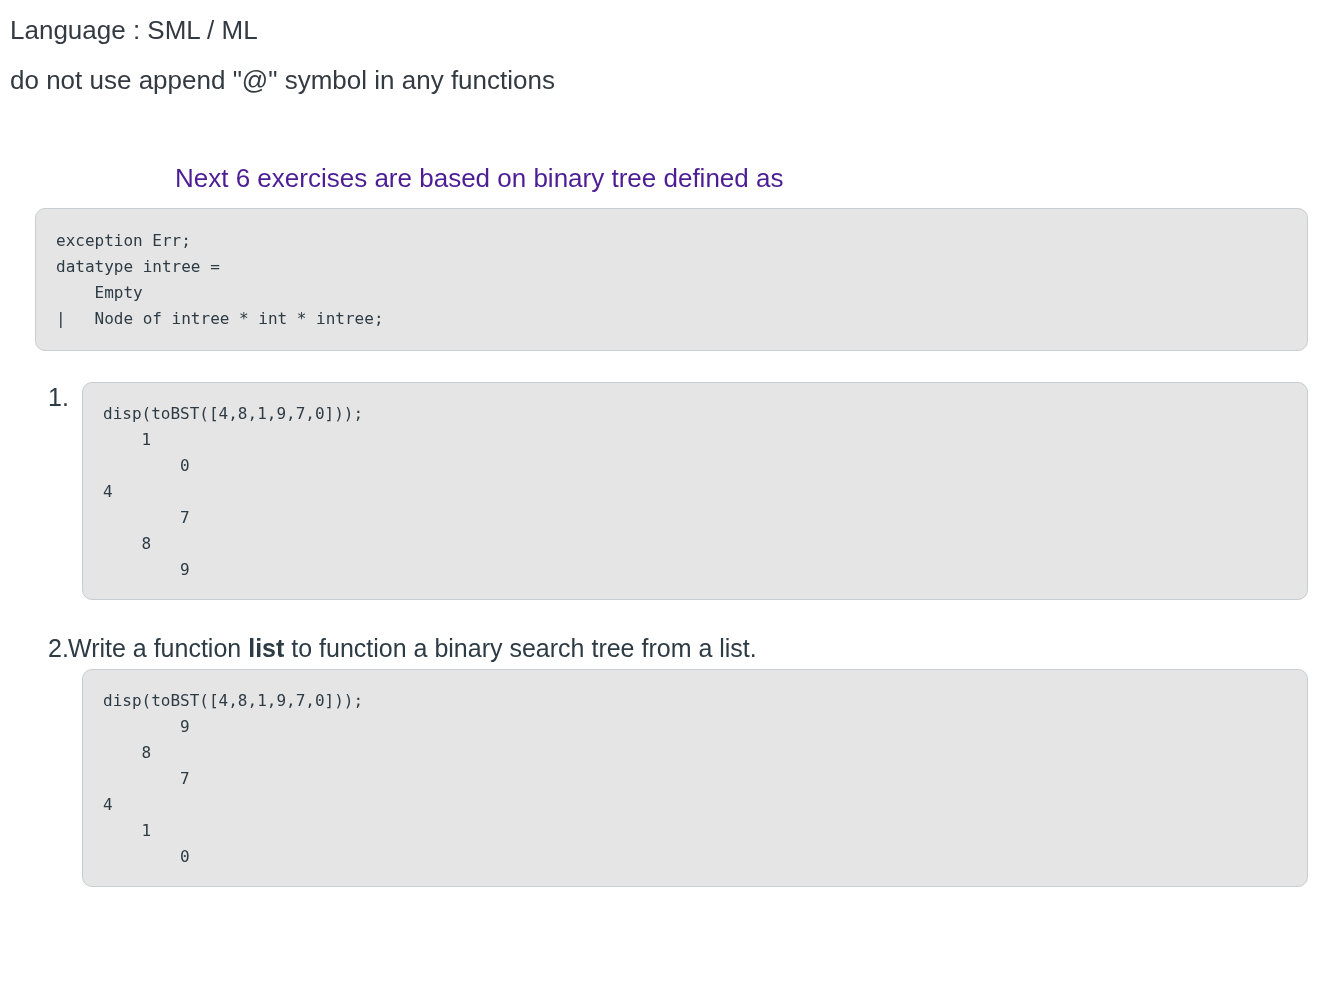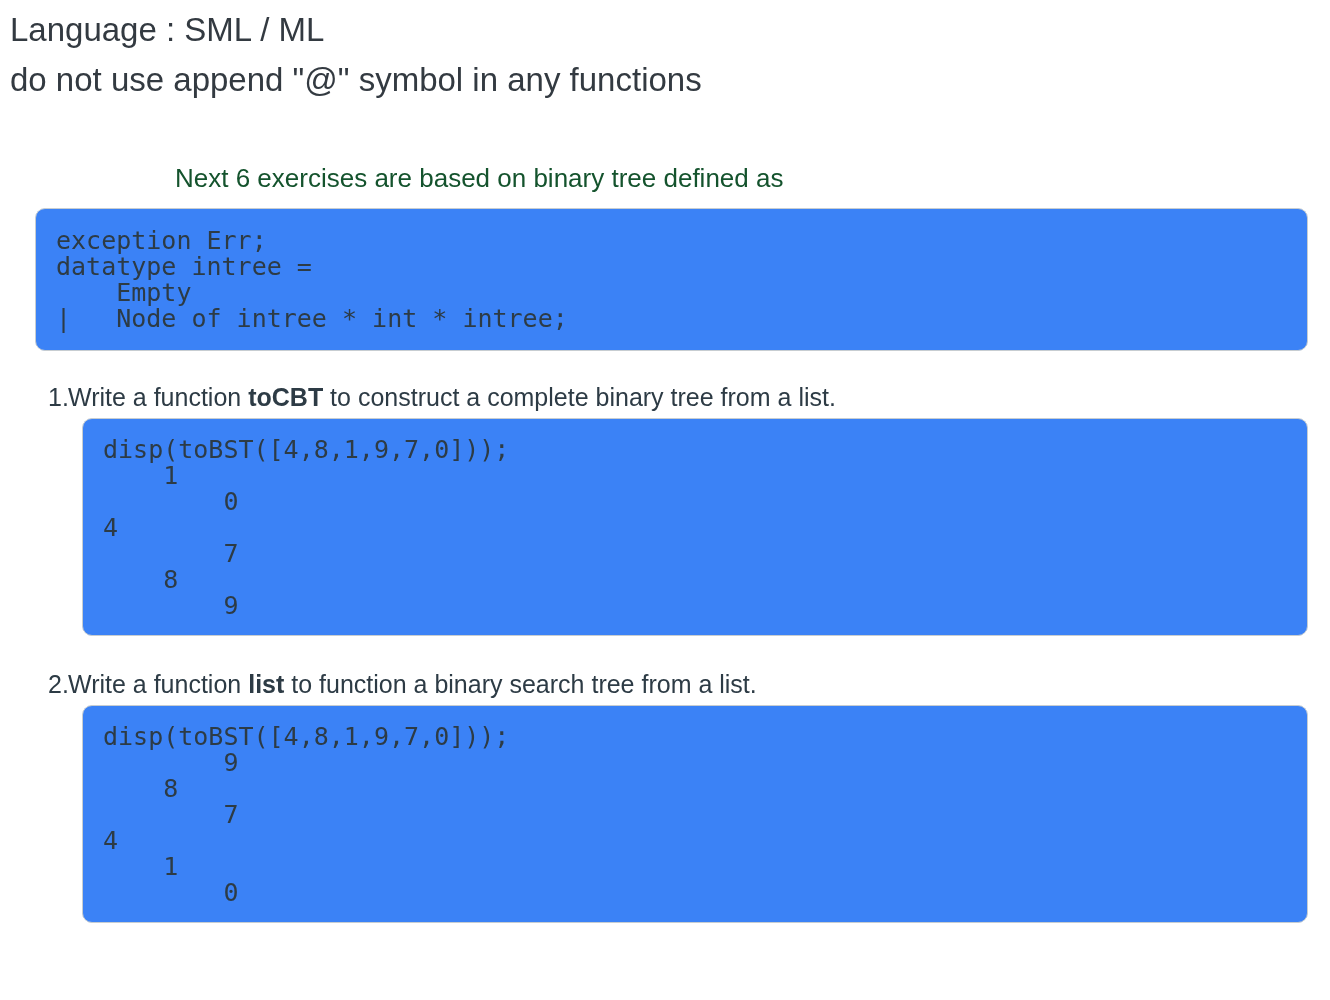--- a/index.html
+++ b/index.html
@@ -13,37 +13,37 @@
     height: 1000px;
     box-sizing: border-box;
     padding: 5px 0 0 10px;
     background: #ffffff;
     font-family: "Liberation Sans", sans-serif;
     color: #2d3b45;
     overflow: hidden;
   }
   .intro p {
     margin: 0;
-    font-size: 33px;
+    font-size: 26px;
     line-height: 50px;
     color: #333a41;
   }
   .section-heading {
     margin: 58px 0 12px 165px;
     font-size: 26px;
     line-height: 30px;
-    color: #14532d;
+    color: #4c1d95;
   }
   .code-block {
     box-sizing: border-box;
-    background: #3b82f6;
+    background: #e5e5e5;
     border: 1px solid #c7cdd1;
     border-radius: 10px;
     font-family: "DejaVu Sans Mono", monospace;
-    font-size: 25px;
+    font-size: 16px;
     line-height: 26px;
     color: #2d3b45;
     white-space: pre;
     overflow: hidden;
   }
   .def-block {
     margin: 15px 22px 0 25px;
     padding: 19px 20px 18px 20px;
   }
   .exercise-list {
@@ -85,21 +85,20 @@
 
   <pre class="code-block def-block">exception Err;
 datatype intree =
     Empty
 |   Node of intree * int * intree;</pre>
 
   <ol class="exercise-list">
 
     <li class="exercise">
       <span class="marker">1.</span>
-      <span class="prompt"><span>Write a function </span><strong class="fn">toCBT</strong><span> to construct a complete binary tree from a list.</span></span>
       <pre class="code-block ex-block">disp(toBST([4,8,1,9,7,0]));
     1
         0
 4
         7
     8
         9</pre>
     </li>
 
     <li class="exercise">

